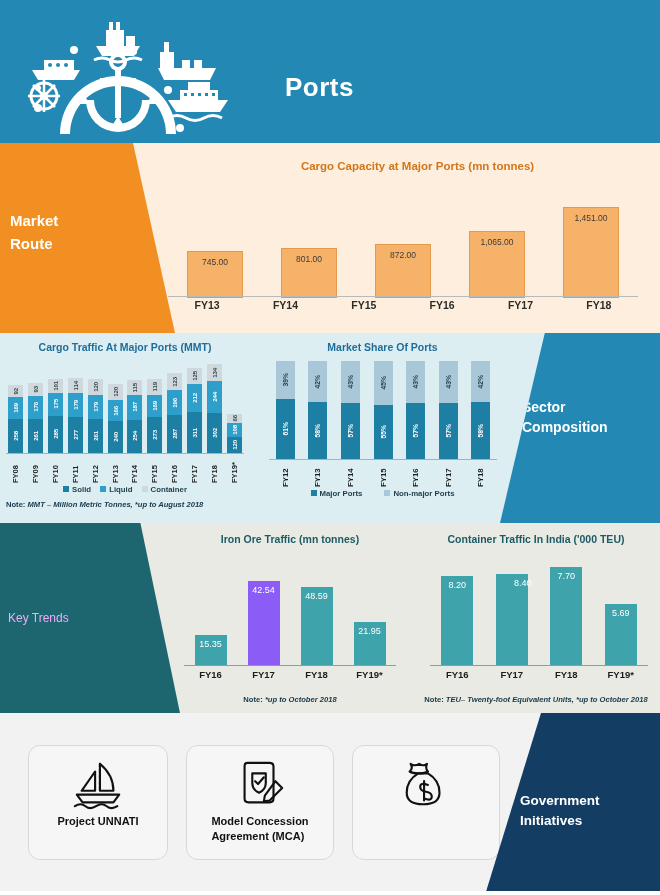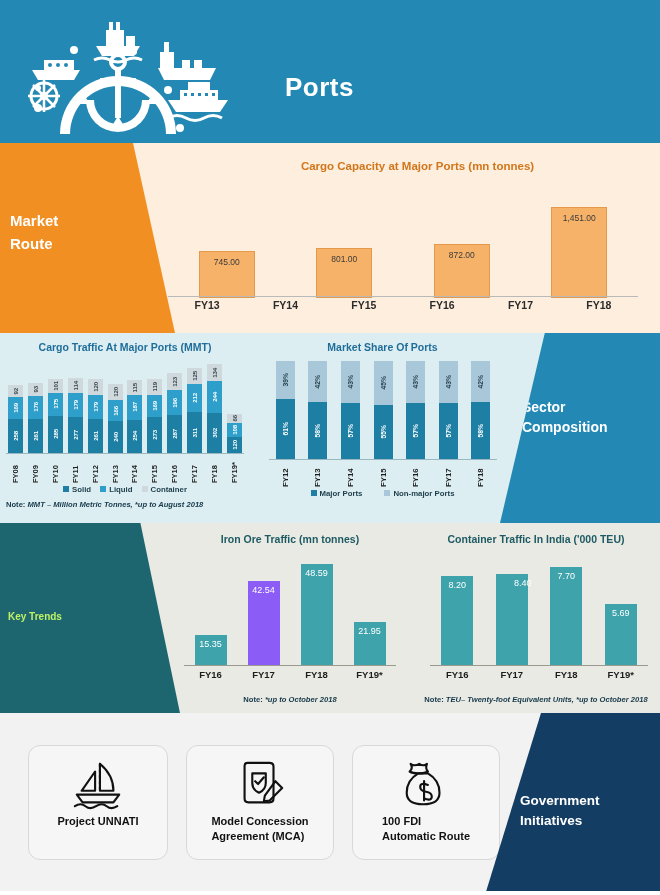--- a/index.html
+++ b/index.html
@@ -135,21 +135,21 @@
 
   
   .band-trends { height: 190px; background: #e8eae3; }
   .tab-teal {
     position: absolute; left: 0; top: 0; width: 180px; height: 190px;
     background: #1d6670;
     clip-path: polygon(0 0, 78% 0, 100% 100%, 0 100%);
   }
   .tab-teal-label {
     position: absolute; left: 8px; top: 88px;
-    color: #bef264; font-size: 10px; font-weight: bold;
+    color: #f0abfc; font-size: 12px; font-weight: normal;
   }
   .chart-title-dark { text-align: center; color: #1d5a63; font-size: 10.5px; font-weight: bold; }
   .kt-wrap { position: absolute; height: 190px; }
   .kt-iron { left: 170px; top: 0; width: 240px; }
   .kt-cont { left: 412px; top: 0; width: 248px; }
   .kt-title { position: absolute; top: 10px; width: 100%; }
   .kt-plot { position: absolute; top: 30px; height: 112px; display: flex; align-items: flex-end; }
   .kt-iron .kt-plot { left: 14px; width: 212px; }
   .kt-cont .kt-plot { left: 18px; width: 218px; }
   .kt-col { flex: 1; display: flex; flex-direction: column; align-items: center; justify-content: flex-end; }
@@ -283,20 +283,25 @@
             <div class="ms-bar" style="height: 50.0625px;">
               <span class="ms-val">801.00</span>
             </div>
           </div>
           <div class="ms-col">
             <div class="ms-bar" style="height: 54.5px;">
               <span class="ms-val">872.00</span>
             </div>
           </div>
           <div class="ms-col">
+            <div class="ms-bar" style="height: 66.5625px;">
+              <span class="ms-val">1,065.00</span>
+            </div>
+          </div>
+          <div class="ms-col">
             <div class="ms-bar" style="height: 90.6875px; margin-top: 37px;">
               <span class="ms-val">1,451.00</span>
             </div>
           </div>
         </div>
     </div>
     <div class="ms-axis"></div>
     <div class="ms-ticks" id="ms-ticks">
         <div>FY13</div>
         <div>FY14</div>
@@ -605,21 +610,21 @@
             <div class="kt-bar" style="height: 30.1418px; background: rgb(63, 163, 171);">
               <span class="kt-val">15.35</span>
             </div>
           </div>
           <div class="kt-col">
             <div class="kt-bar" style="height: 83.5331px; background: #8b5cf6;">
               <span class="kt-val">42.54</span>
             </div>
           </div>
           <div class="kt-col">
-            <div class="kt-bar" style="height: 101px; background: rgb(63, 163, 171);">
+            <div class="kt-bar" style="height: 78px; background: rgb(63, 163, 171);">
               <span class="kt-val">48.59</span>
             </div>
           </div>
           <div class="kt-col">
             <div class="kt-bar" style="height: 43.1018px; background: rgb(63, 163, 171);">
               <span class="kt-val">21.95</span>
             </div>
           </div>
         </div>
       <div class="kt-axis"></div>
@@ -712,24 +717,20 @@
         <div class="gov-icon">
           <svg viewBox="0 0 60 56" width="58" height="54">
             <g fill="none" stroke="#111111" stroke-width="2.2" stroke-linecap="round" stroke-linejoin="round">
               <path d="M23 6 q4 3 8 0 q-2 5 1 8 q-3 2 -10 2 q-6 0 -9 -2 q4 -3 1 -8 q4 3 9 0 Z"></path>
               <path d="M22 16 q-12 7 -12 20 q0 12 17 12 q17 0 17 -12 q0 -13 -12 -20 Z"></path>
               <path d="M32 28 q-8 -3 -8 2 q0 4 6 5 q6 1 6 5 q0 5 -8 2"></path>
               <line x1="28" y1="24" x2="28" y2="44"></line>
             </g>
           </svg>
         </div>
-        <div class="gov-label">
-          <div>100 FDI</div>
-          <div>Automatic Route</div>
-        </div>
       </div>
     </div>
 
     <div class="tab-navy">
       <div class="tab-navy-label">
         <div>Government</div>
         <div>Initiatives</div>
       </div>
     </div>
     <div class="footer-rule"></div>

